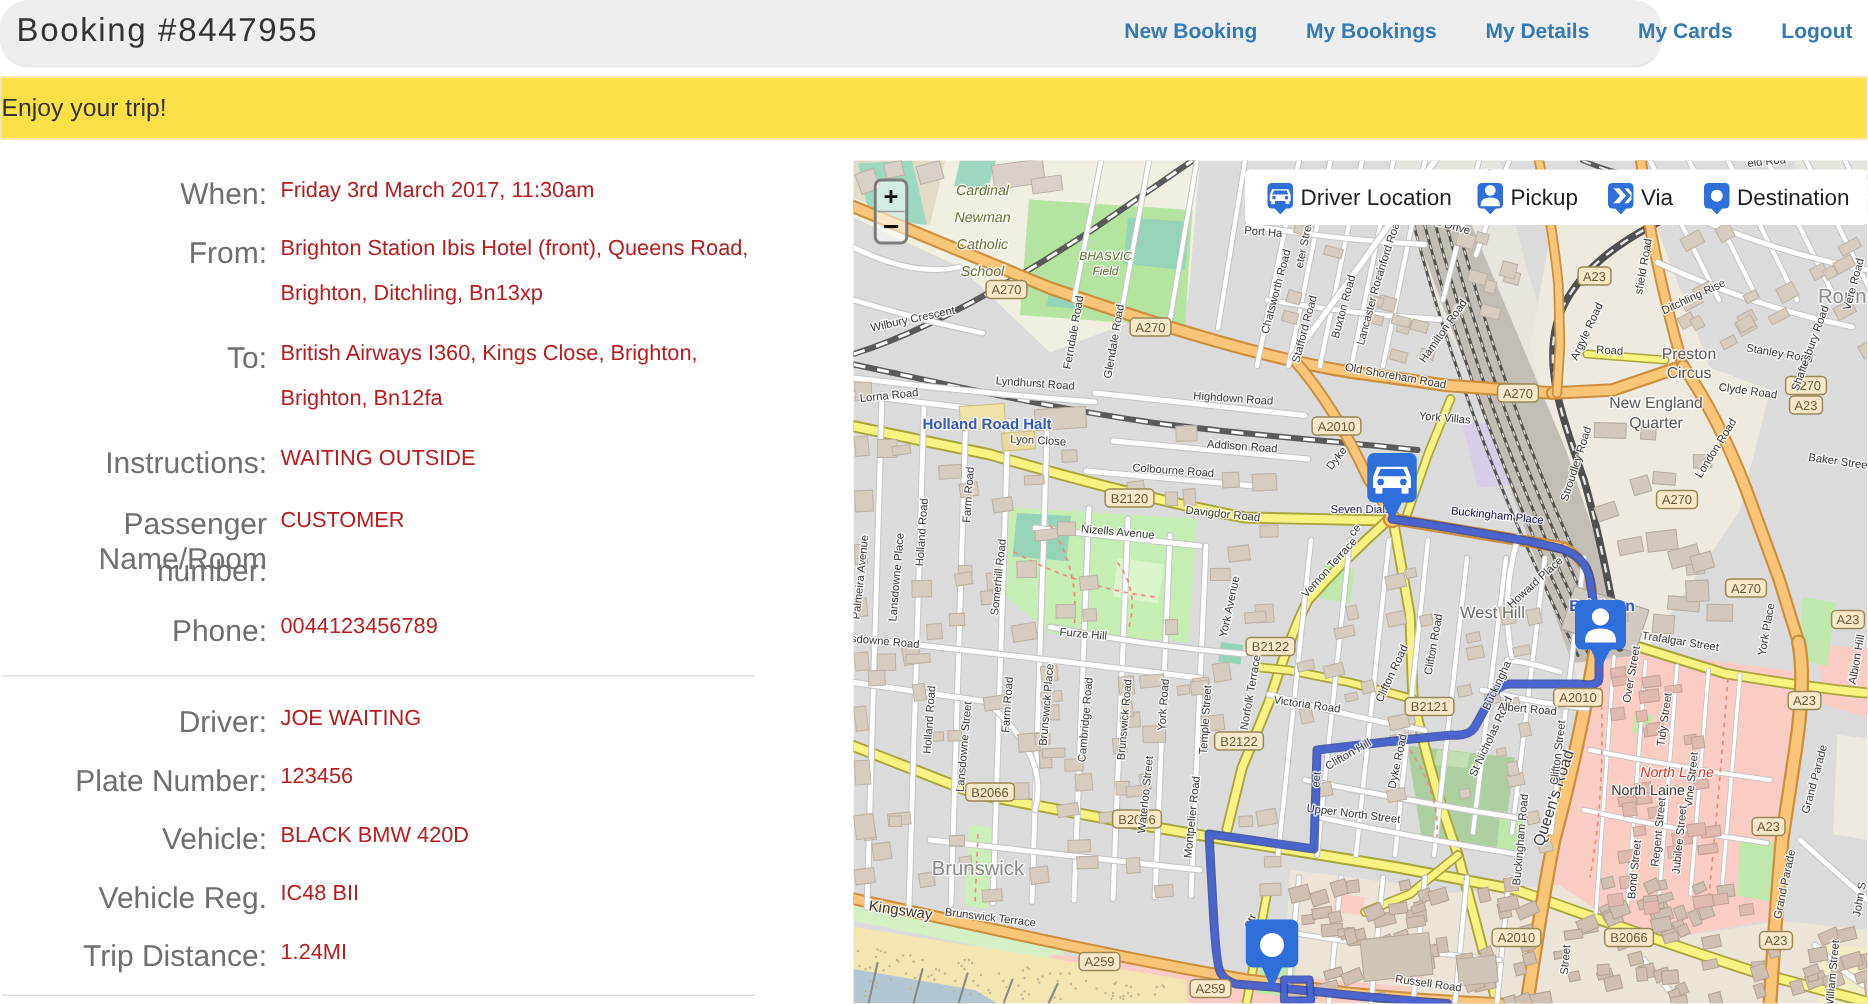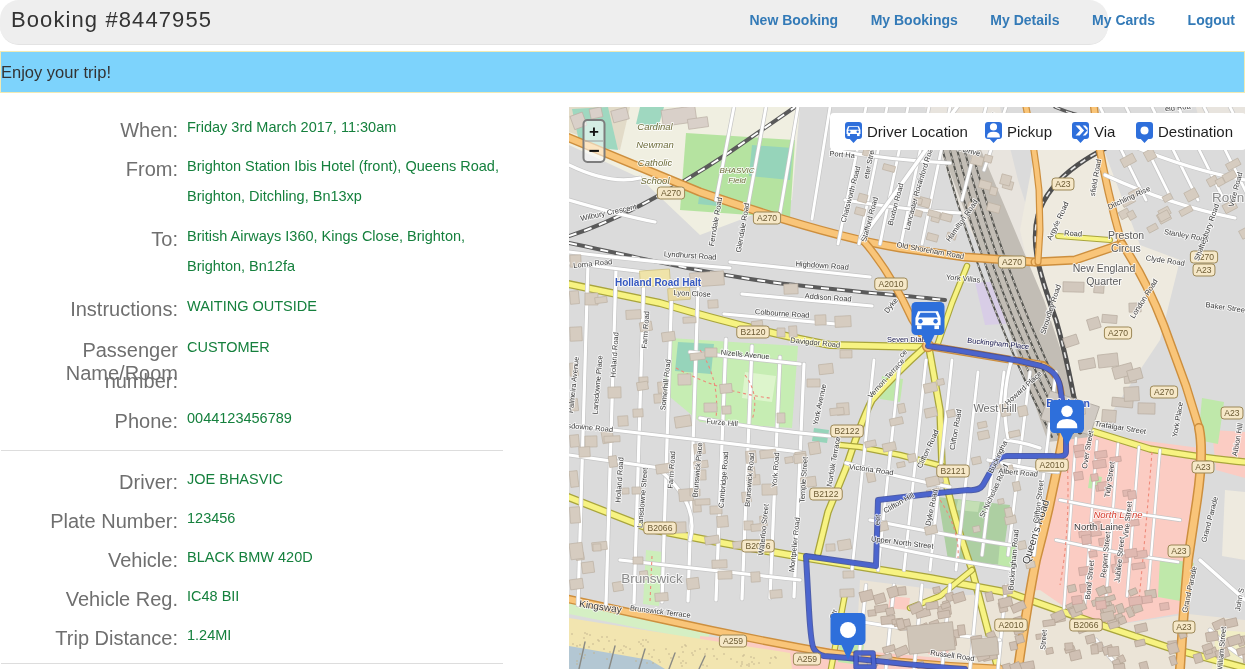--- a/index.html
+++ b/index.html
@@ -1,22 +1,22 @@
 <!DOCTYPE html>
 <html><head><meta charset="utf-8"><style>
 * { margin:0; padding:0; box-sizing:border-box; }
 body { font-family:"Liberation Sans", sans-serif; background:#fff; width:1245px; height:669px; overflow:hidden; position:relative; }
 .hdr { position:absolute; left:0; top:0; width:1108px; height:45px; background:#eeeeee; border-bottom:1px solid #e3e3e3;border-radius:19px; }
 .hdr h1 { position:absolute; left:11px; top:8.6px; font-size:22px; letter-spacing:1.1px; line-height:1; font-weight:normal; color:#333; }
 .nav { position:absolute; top:12px; right:10px; font-size:14px; font-weight:bold; color:#337ab7; }
 .nav span { margin-left:32.5px;margin-top:28px; }
-.alert { position:absolute; left:0; top:51px; width:1245px; height:42px; background:#7dd3fc; border:1px solid #f1eab4; }
+.alert { position:absolute; left:0; top:51px; width:1245px; height:42px; background:#fde047; border:1px solid #f1eab4; }
 .alert div { position:absolute; left:0px; top:10.5px; font-size:16.5px; color:#333; }
 .lab { position:absolute; width:178px; text-align:right; font-size:20px; color:#6f6f6f; }
-.val { position:absolute; left:187px; white-space:nowrap; font-size:14.5px; color:#15803d; }
+.val { position:absolute; left:187px; white-space:nowrap; font-size:14.5px; color:#b91c1c; }
 .hr1 { position:absolute; left:1px; top:450px; width:502px; border-top:1px solid #ddd; }
 .hr2 { position:absolute; left:1px; top:663px; width:502px; border-top:1px solid #ddd; }
 </style></head>
 <body>
 <div class="hdr">
     <h1>Booking #8447955</h1>
   </div>
 <div class="nav"><span>New Booking</span><span>My Bookings</span><span>My Details</span><span>My Cards</span><span>Logout</span></div>
 <div class="alert">
     <div>Enjoy your trip!</div>
@@ -30,21 +30,21 @@
 <div class="val" style="top:228px">British Airways I360, Kings Close, Brighton,</div>
 <div class="val" style="top:258px">Brighton, Bn12fa</div>
 <div class="lab" style="top:298px">Instructions:</div>
 <div class="val" style="top:298px">WAITING OUTSIDE</div>
 <div class="lab" style="top:339px">Passenger Name/Room</div>
 <div class="lab" style="top:370px">number:</div>
 <div class="val" style="top:339px">CUSTOMER</div>
 <div class="lab" style="top:410px">Phone:</div>
 <div class="val" style="top:410px">0044123456789</div>
 <div class="lab" style="top:471px">Driver:</div>
-<div class="val" style="top:471px">JOE BHASVIC</div>
+<div class="val" style="top:471px">JOE WAITING</div>
 <div class="lab" style="top:510px">Plate Number:</div>
 <div class="val" style="top:510px">123456</div>
 <div class="lab" style="top:549px">Vehicle:</div>
 <div class="val" style="top:549px">BLACK BMW 420D</div>
 <div class="lab" style="top:588px">Vehicle Reg.</div>
 <div class="val" style="top:588px">IC48 BII</div>
 <div class="lab" style="top:627px">Trip Distance:</div>
 <div class="val" style="top:627px">1.24MI</div>
 <div class="hr1"></div>
 <div class="hr2"></div>

